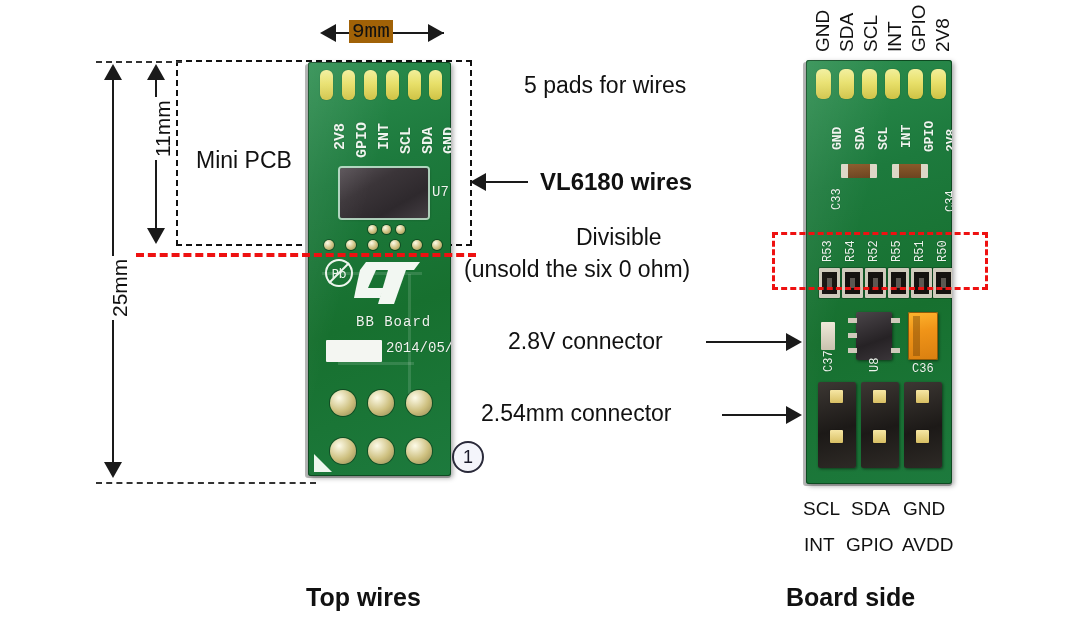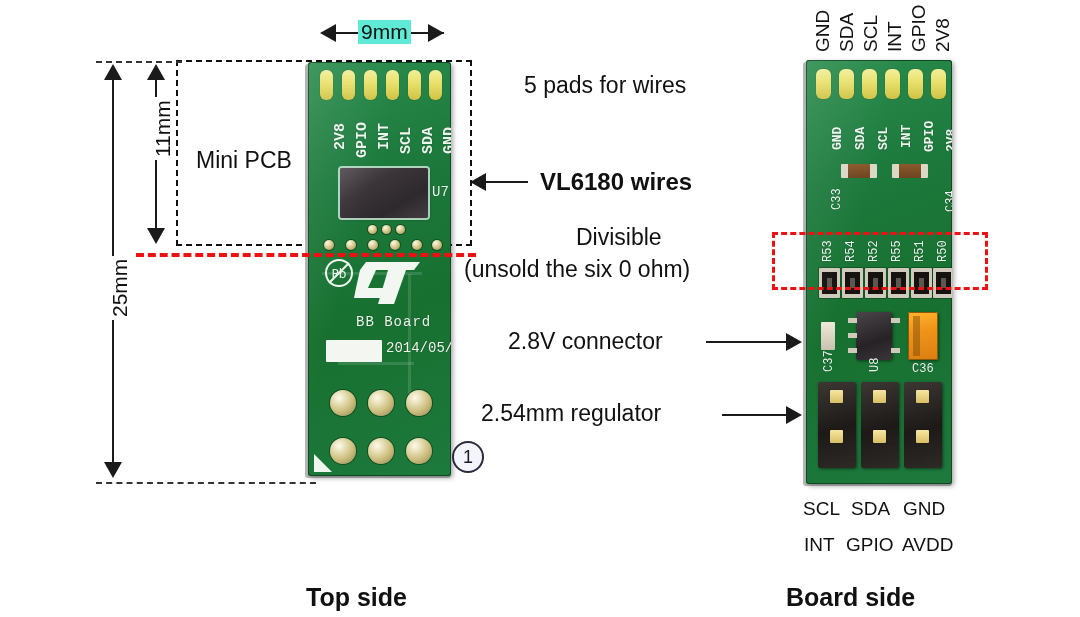--- a/index.html
+++ b/index.html
@@ -82,21 +82,21 @@
   .circnum{position:absolute;width:28px;height:28px;border-radius:50%;
       border:2px solid #2a2a3a;background:#f4f5fb;display:flex;align-items:center;
       justify-content:center;font-size:18px;color:#1a1a2a;}
 </style>
 </head>
 <body>
 
 <div class="arrowleft" style="left:320px;top:24px;"></div>
 <div class="hline" style="left:334px;top:32px;width:110px;"></div>
 <div class="arrowright" style="left:428px;top:24px;"></div>
-<div class="txt t-dim" style="left:358px;top:20px;background:#5eead4;padding:0 3px;">9mm</div>
+<div class="txt t-dim" style="left:349px;top:20px;background:#a16207;padding:0 3px;font-family:Liberation Mono, monospace;">9mm</div>
 
 <div class="dashdot" style="left:176px;top:60px;width:292px;height:182px;border-color:#111;"></div>
 <div class="txt t-ann" style="left:196px;top:147px;">Mini PCB</div>
 
 <div class="dashline" style="left:96px;top:61px;width:86px;"></div>
 <div class="dashline" style="left:96px;top:482px;width:220px;"></div>
 <div class="arrowup" style="left:104px;top:64px;"></div>
 <div class="vline" style="left:112px;top:72px;height:390px;"></div>
 <div class="arrowdown" style="left:104px;top:462px;"></div>
 <div class="txt t-dim rot90" style="left:108px;top:320px;background:#fff;padding:0 3px;">25mm</div>
@@ -178,21 +178,21 @@
 <div class="hline" style="left:486px;top:181px;width:42px;"></div>
 <div class="txt t-annb" style="left:540px;top:168px;">VL6180 wires</div>
 
 <div class="txt t-ann" style="left:576px;top:224px;">Divisible</div>
 <div class="txt t-ann" style="left:464px;top:256px;">(unsold the six 0 ohm)</div>
 
 <div class="txt t-ann" style="left:508px;top:328px;">2.8V connector</div>
 <div class="hline" style="left:706px;top:341px;width:82px;"></div>
 <div class="arrowright" style="left:786px;top:333px;"></div>
 
-<div class="txt t-ann" style="left:481px;top:400px;">2.54mm regulator</div>
+<div class="txt t-ann" style="left:481px;top:400px;">2.54mm connector</div>
 <div class="hline" style="left:722px;top:414px;width:66px;"></div>
 <div class="arrowright" style="left:786px;top:406px;"></div>
 
 <div class="txt t-pinout rot90" style="left:812px;top:52px;">GND</div>
 <div class="txt t-pinout rot90" style="left:836px;top:52px;">SDA</div>
 <div class="txt t-pinout rot90" style="left:860px;top:52px;">SCL</div>
 <div class="txt t-pinout rot90" style="left:884px;top:52px;">INT</div>
 <div class="txt t-pinout rot90" style="left:908px;top:52px;">GPIO</div>
 <div class="txt t-pinout rot90" style="left:932px;top:52px;">2V8</div>
 
@@ -277,14 +277,14 @@
 
 <div class="reddash" style="left:772px;top:232px;width:210px;height:52px;"></div>
 
 <div class="txt t-pinout" style="left:803px;top:498px;">SCL</div>
 <div class="txt t-pinout" style="left:851px;top:498px;">SDA</div>
 <div class="txt t-pinout" style="left:903px;top:498px;">GND</div>
 <div class="txt t-pinout" style="left:804px;top:534px;">INT</div>
 <div class="txt t-pinout" style="left:846px;top:534px;">GPIO</div>
 <div class="txt t-pinout" style="left:902px;top:534px;">AVDD</div>
 
-<div class="txt t-cap" style="left:306px;top:583px;">Top side</div>
+<div class="txt t-cap" style="left:306px;top:583px;">Top wires</div>
 <div class="txt t-cap" style="left:786px;top:583px;">Board side</div>
 
 </body></html>

